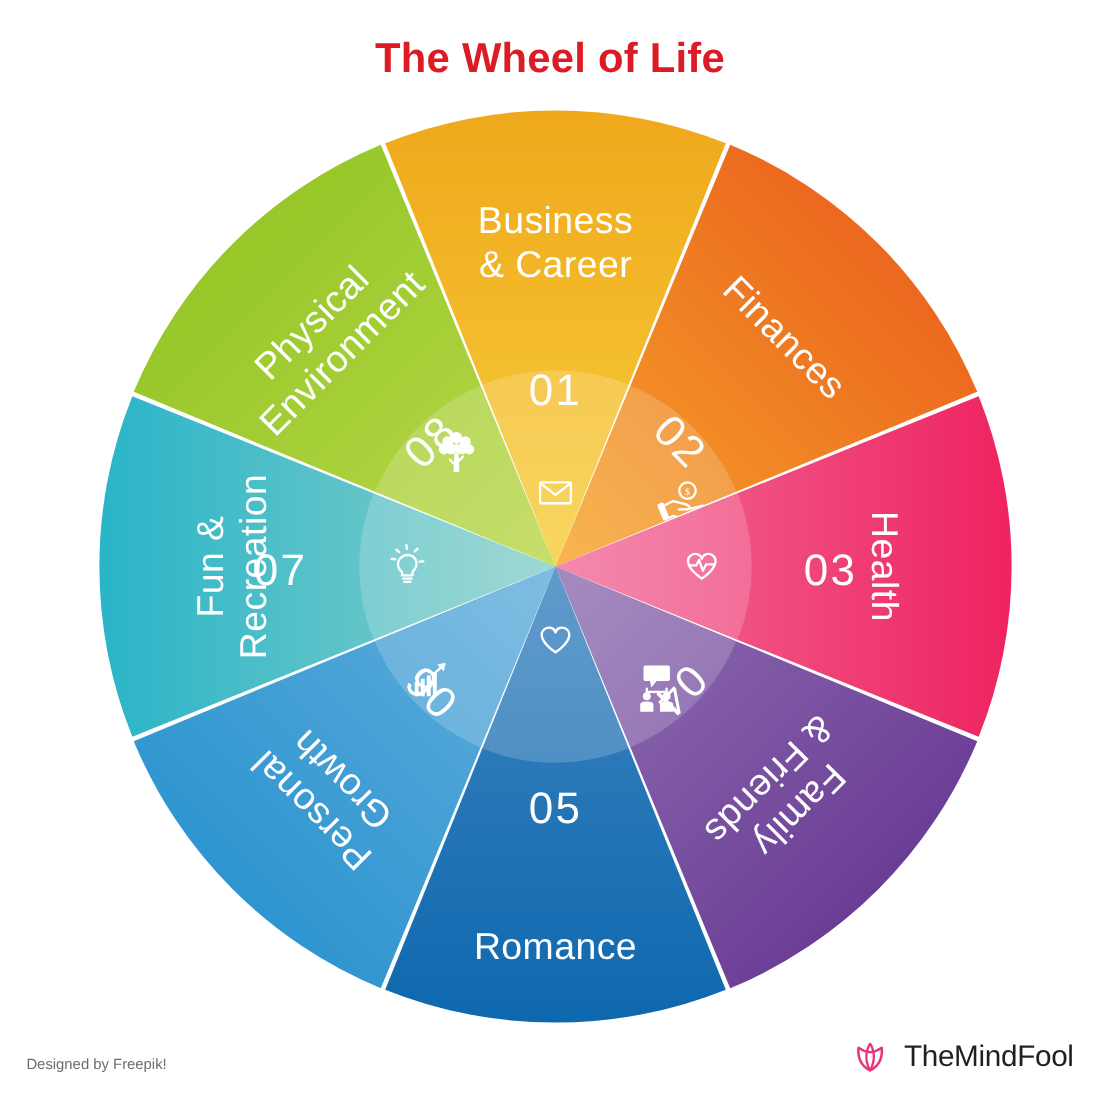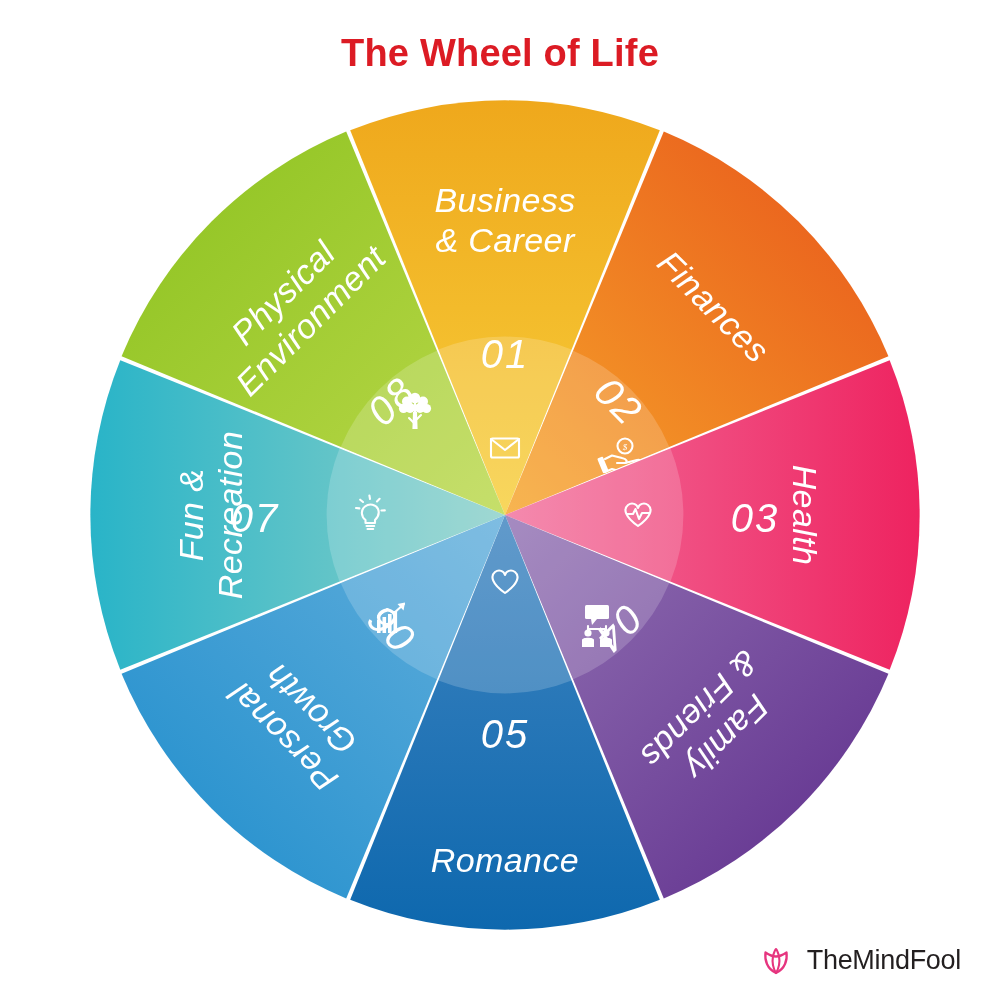--- a/index.html
+++ b/index.html
@@ -15,21 +15,21 @@
     top:32px;left:0;width:1000px;
     text-align:center;
     font-size:38px;
     font-weight:bold;
     color:#DC1B24;
     letter-spacing:.2px;
   }
   #wheel-wrap{
     position:absolute;
     top:100px;left:90px;
-    width:830px;height:830px;font-style:italic;
+    width:830px;height:830px;
   }
   svg{display:block;}
   .seg-title{
     fill:#ffffff;
     font-family:"Liberation Sans", sans-serif;
     font-size:34px;
     font-weight:400;
     letter-spacing:.4px;
   }
   .seg-num{
@@ -51,21 +51,21 @@
     font-size:13.5px;
     font-weight:bold;
     color:#231F20;
   }
   #designed-line{
     font-size:13.5px;
     color:#6D6E71;
   }
   #brand-logo{
     position:absolute;
-    right:39px;bottom:24px;
+    right:24px;bottom:24px;
     display:flex;
     align-items:center;
     gap:16px;
   }
   #brand-name{
     font-size:27px;
     color:#231F20;
     letter-spacing:-.3px;
   }
   #brand-name .b-the{font-weight:300;}
@@ -238,20 +238,21 @@
       <circle class="icon-g" cx="11.5" cy="-1.5" r="4.6"></circle>
       <circle class="icon-g" cx="-5" cy="-2" r="5"></circle>
       <circle class="icon-g" cx="5" cy="-2" r="5"></circle>
       <path class="icon-st" d="M 0 2 L 0 -11 M 0 -3 L -7 -8 M 0 -3 L 7 -8" stroke-width="1.5"></path>
     </g>
   </g>
 </svg>
 </div>
 
 <div id="footer-left">
+  <div id="designed-line">Designed by Freepik!</div>
 </div>
 
 <div id="brand-logo">
   <svg width="30" height="30" viewBox="0 0 30 30">
     <path d="M15 27 C 6 23 3.5 14 4.5 6.5 C 7.5 8.5 11 10.5 15 10.5 C 19 10.5 22.5 8.5 25.5 6.5 C 26.5 14 24 23 15 27 Z" fill="none" stroke="#E6357F" stroke-width="2.3" stroke-linejoin="round"></path>
     <path d="M15 27 C 12 22 11 16 12 10 C 13 6.5 14 4 15 3 C 16 4 17 6.5 18 10 C 19 16 18 22 15 27 Z" fill="none" stroke="#E6357F" stroke-width="2.1" stroke-linejoin="round"></path>
   </svg>
   <div id="brand-name"><span class="b-the">The</span><span class="b-mind">MindFool</span></div>
 </div>
 

